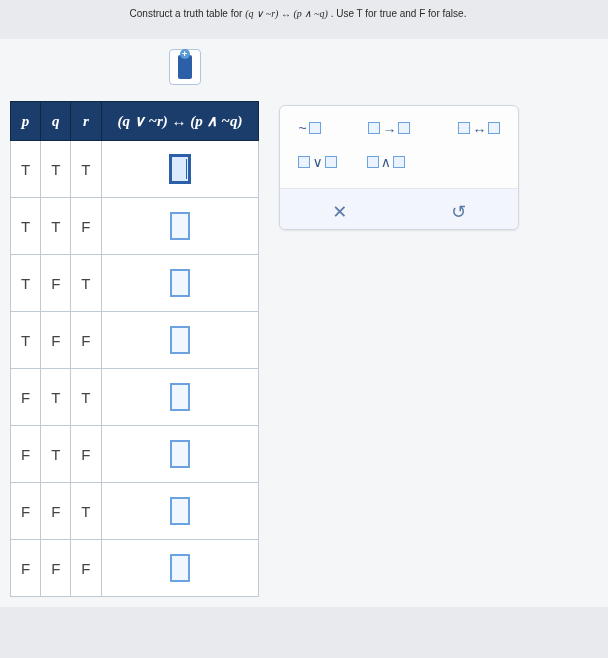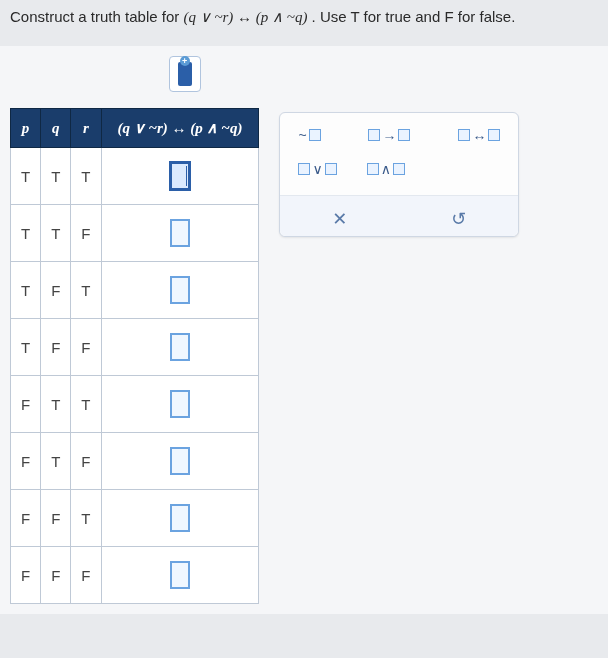--- a/index.html
+++ b/index.html
@@ -5,24 +5,25 @@
     * { box-sizing: border-box; margin: 0; padding: 0; }
     body {
       font-family: 'Segoe UI', Arial, sans-serif;
       background: #e8eaed;
       width: 608px;
       height: 658px;
       overflow: hidden;
       padding: 0;
     }
     .instruction {
-      font-size: 15px;
+      font-size: 10px;
       color: #2a2a2a;
       padding: 8px 22px 20px 10px;
       font-weight: 400;
+      text-align: center;
     }
     .content-area {
       background: #f5f6f8;
       padding: 10px;
       display: flex;
       gap: 20px;
       align-items: flex-start;
     }
     .table-wrapper {
       display: flex;

